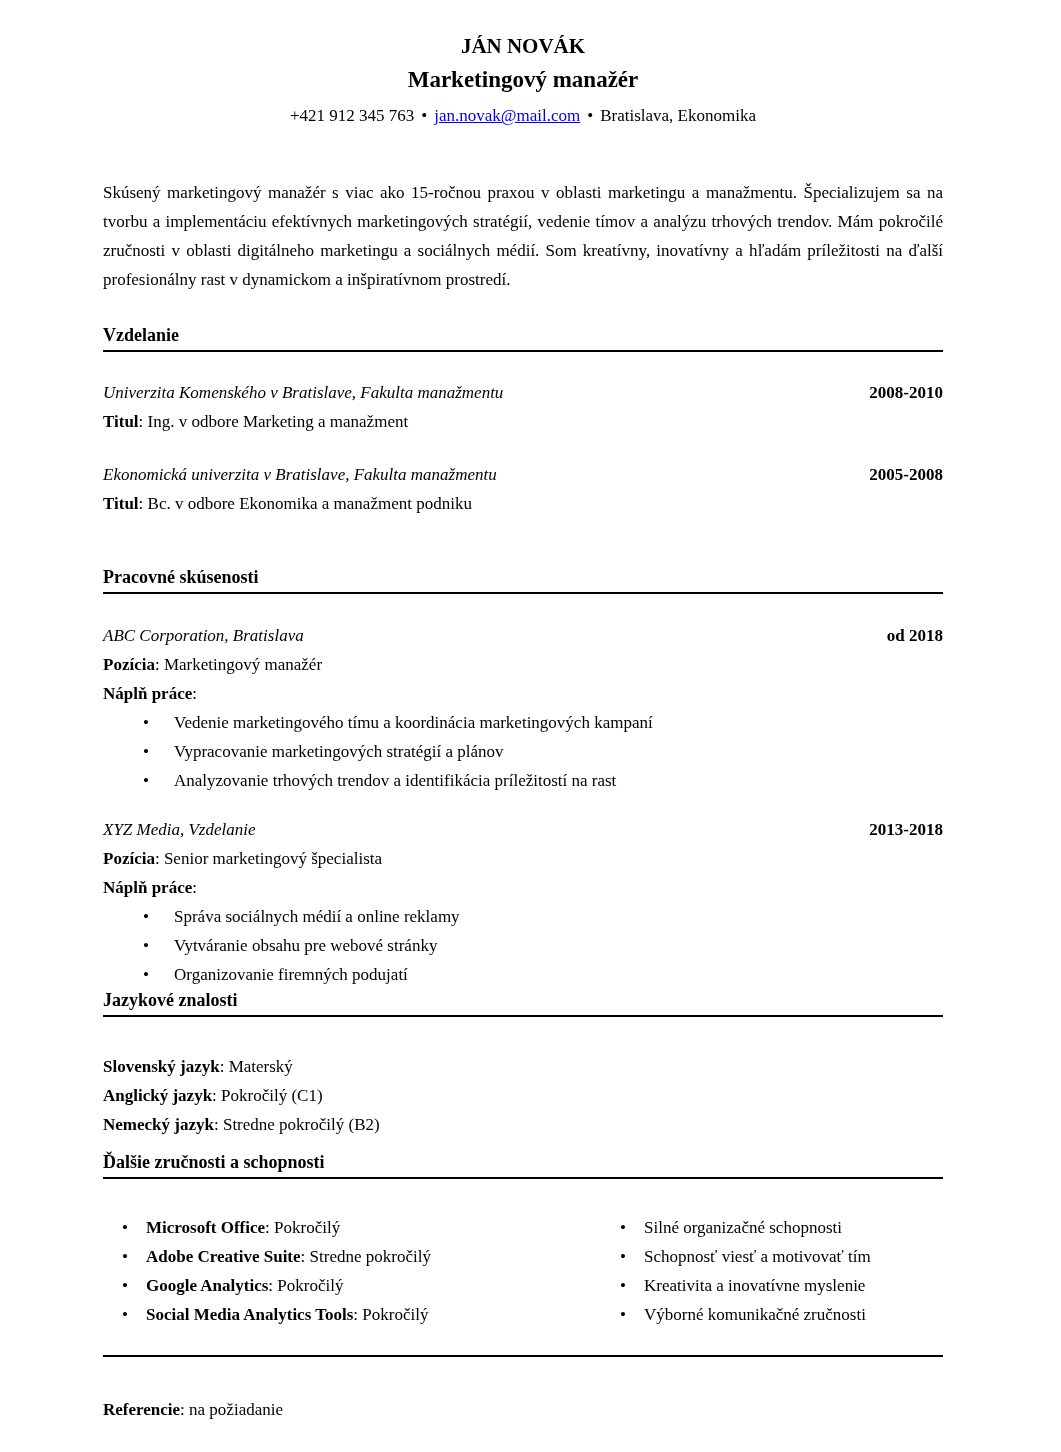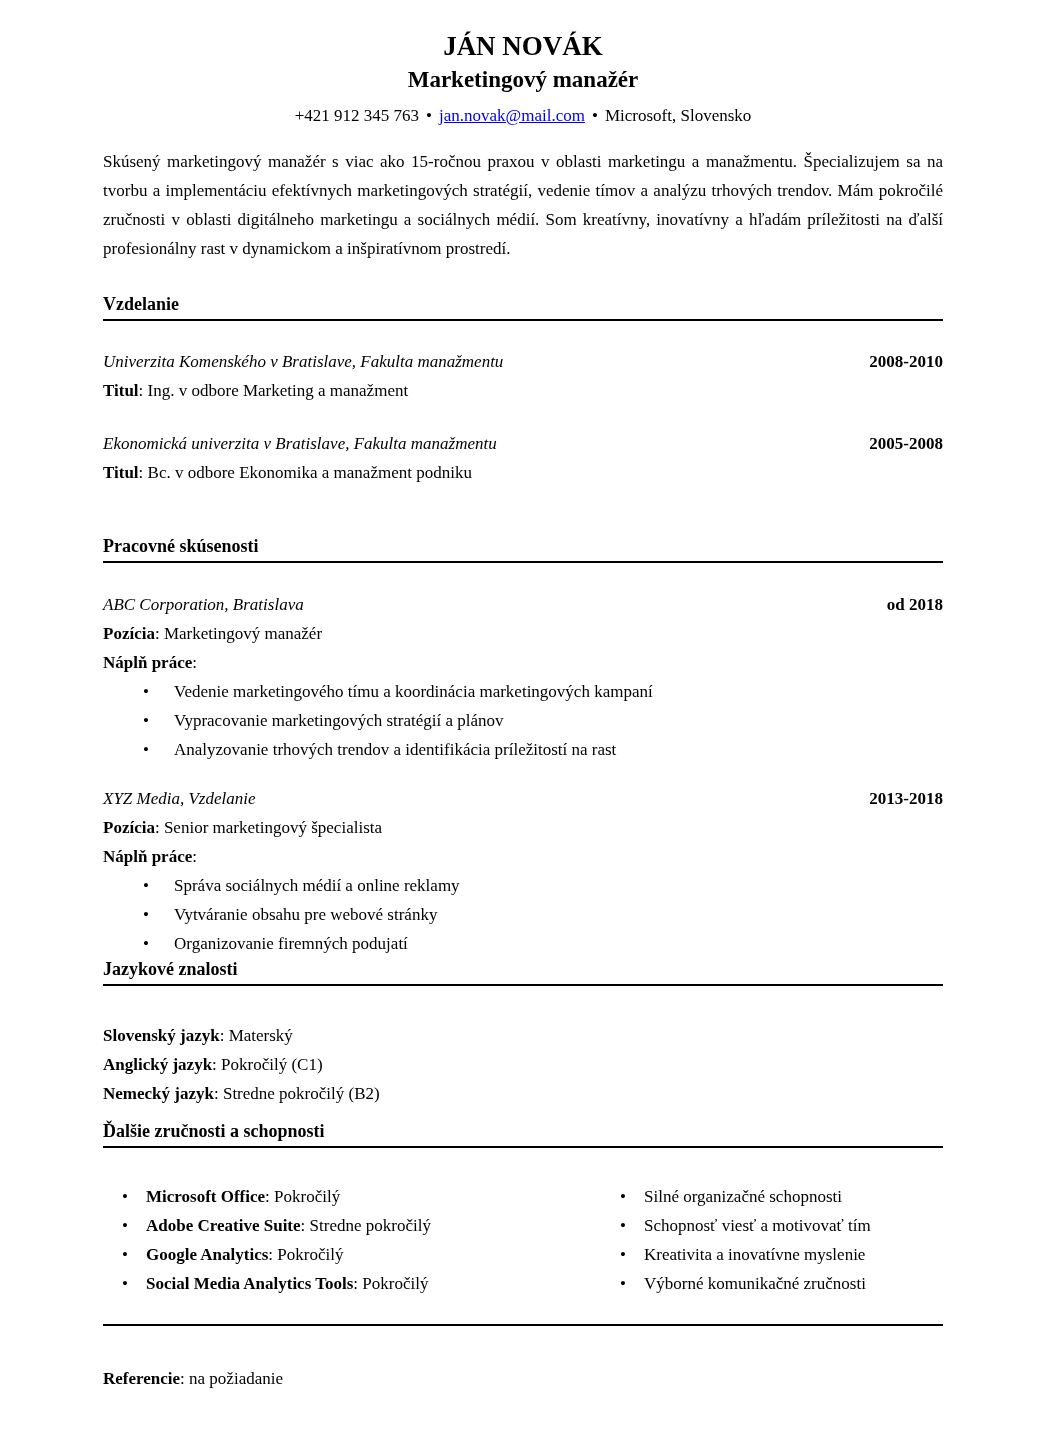--- a/index.html
+++ b/index.html
@@ -15,21 +15,21 @@
     color: #000000;
     font-family: "Liberation Serif", serif;
     font-size: 17px;
     line-height: 29px;
     padding: 30px 118px 0 103px;
     overflow: hidden;
   }
   .name {
     text-align: center;
     font-weight: bold;
-    font-size: 27px;
+    font-size: 21px;
     line-height: 32px;
     margin: 0;
   }
   .subtitle {
     text-align: center;
     font-weight: bold;
     font-size: 23px;
     line-height: 30px;
     margin: 3px 0 0 0;
   }
@@ -38,21 +38,21 @@
     margin-top: 6px;
     font-size: 17px;
   }
   .contact .sep { margin: 0 7px; }
   .contact a {
     color: #0000EE;
     text-decoration: underline;
     cursor: pointer;
   }
   .summary {
-    margin-top: 17px;
+    margin-top: 48px;
     text-align: justify;
   }
   .section-heading {
     font-weight: bold;
     font-size: 18px;
     line-height: 22px;
     border-bottom: 2px solid #000000;
     padding-bottom: 4px;
     margin: 0;
   }
@@ -121,21 +121,21 @@
   .footer-line { margin-top: 38px; }
 </style>
 </head>
 <body>
 
 <div class="page">
 
   <h1 class="name">JÁN NOVÁK</h1>
   <h2 class="subtitle">Marketingový manažér</h2>
   <div class="contact">
-    <span>+421 912 345 763</span><span class="sep">•</span><a>jan.novak@mail.com</a><span class="sep">•</span><span>Microsoft, Slovensko</span>
+    <span>+421 912 345 763</span><span class="sep">•</span><a>jan.novak@mail.com</a><span class="sep">•</span><span>Bratislava, Ekonomika</span>
   </div>
 
   <p class="summary">Skúsený marketingový manažér s viac ako 15-ročnou praxou v oblasti marketingu a manažmentu. Špecializujem sa na tvorbu a implementáciu efektívnych marketingových stratégií, vedenie tímov a analýzu trhových trendov. Mám pokročilé zručnosti v oblasti digitálneho marketingu a sociálnych médií. Som kreatívny, inovatívny a hľadám príležitosti na ďalší profesionálny rast v dynamickom a inšpiratívnom prostredí.</p>
 
   <h3 class="section-heading mt-edu-heading">Vzdelanie</h3>
 
   <div class="edu-entry-1">
     <div class="entry-row">
       <span class="entry-title">Univerzita Komenského v Bratislave, Fakulta manažmentu</span>
       <span class="entry-dates">2008-2010</span>

